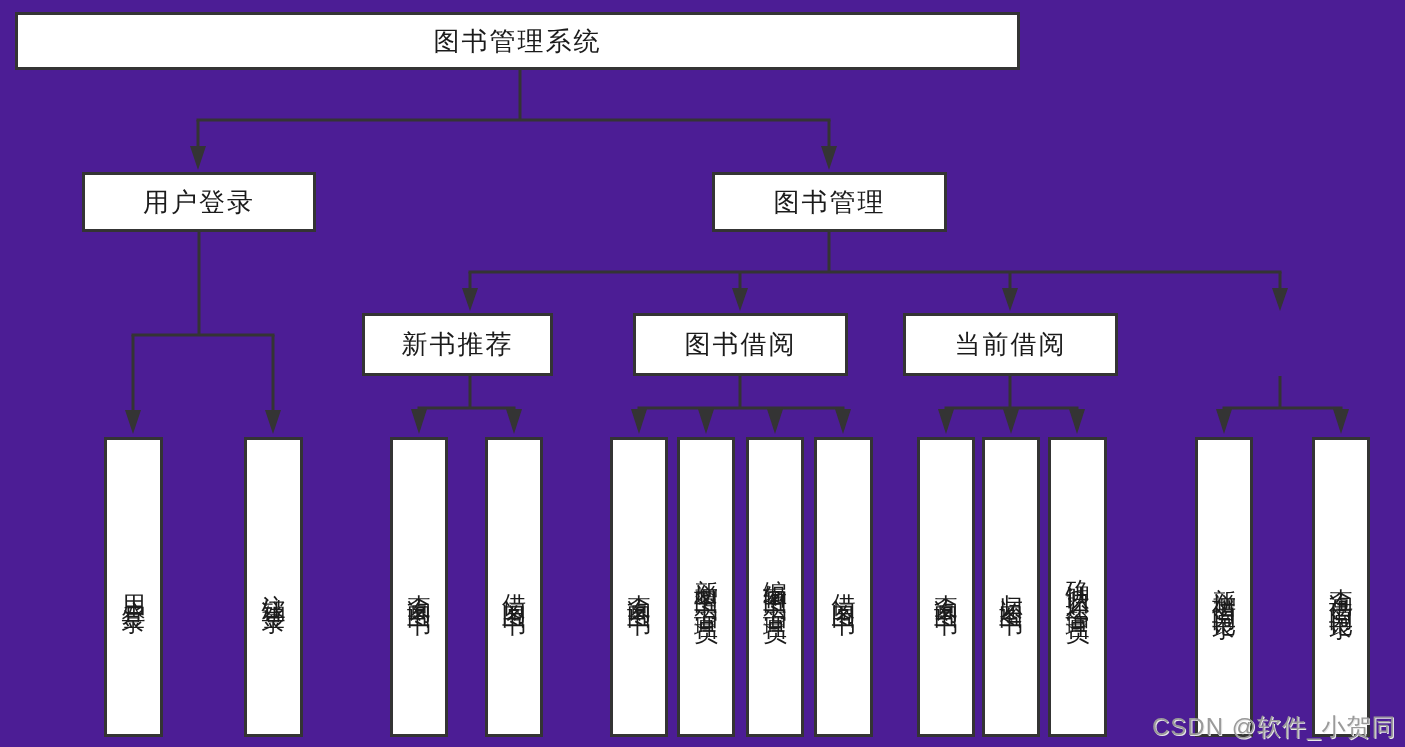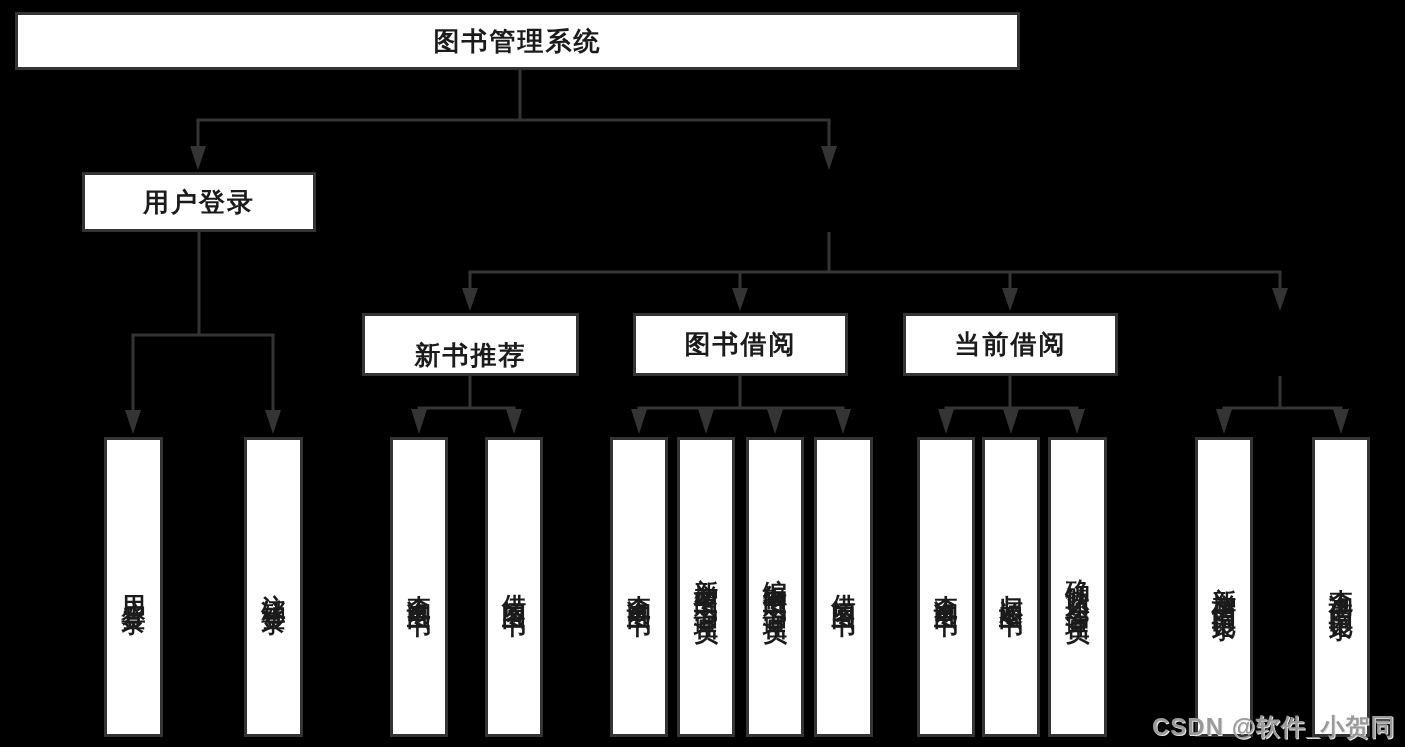--- a/index.html
+++ b/index.html
@@ -1,17 +1,17 @@
 <!DOCTYPE html>
 <html><head>
 <meta charset="utf-8">
 <style>
   html,body{margin:0;padding:0;background:#ffffff;}
-  .stage{position:relative;width:1405px;height:747px;background:#000000;overflow:hidden;
-         font-family:"Liberation Sans", sans-serif;font-weight:bold;}
+  .stage{position:relative;width:1405px;height:747px;background:#4c1d95;overflow:hidden;
+         font-family:"Liberation Sans", sans-serif;}
   .connectors{position:absolute;left:0;top:0;width:1405px;height:747px;}
   .box{position:absolute;box-sizing:border-box;background:#ffffff;border:3px solid #343434;
        display:flex;align-items:center;justify-content:center;color:#1b1b1b;z-index:2;}
   .box.h{font-size:26px;letter-spacing:2px;}
   .box.v span{writing-mode:vertical-rl;font-size:24px;letter-spacing:6px;line-height:1;}
   .lbl{white-space:nowrap;}
   .watermark{position:absolute;left:1152px;top:711px;z-index:6;font-size:24px;
              color:#9a9a9a;letter-spacing:1px;text-shadow:1px 1px 0 #e8e8e8;}
 </style>
 </head>
@@ -82,22 +82,25 @@
     </g>
   </svg>
 
   <div class="box h" style="left:15px;top:12px;width:1005px;height:58px;">
     <span class="lbl">图书管理系统</span>
   </div>
 
   <div class="box h" style="left:82px;top:172px;width:234px;height:60px;">
     <span class="lbl">用户登录</span>
   </div>
+  <div class="box h" style="left:712px;top:172px;width:235px;height:60px;">
+    <span class="lbl">图书管理</span>
+  </div>
 
-  <div class="box h" style="left:362px;top:313px;width:217px;height:63px;align-items:flex-end;">
+  <div class="box h" style="left:362px;top:313px;width:191px;height:63px;">
     <span class="lbl">新书推荐</span>
   </div>
   <div class="box h" style="left:903px;top:313px;width:215px;height:63px;">
     <span class="lbl">当前借阅</span>
   </div>
   <div class="box h" style="left:633px;top:313px;width:215px;height:63px;">
     <span class="lbl">图书借阅</span>
   </div>
 
   <div class="box v" style="left:104px;top:437px;width:59px;height:300px;">

